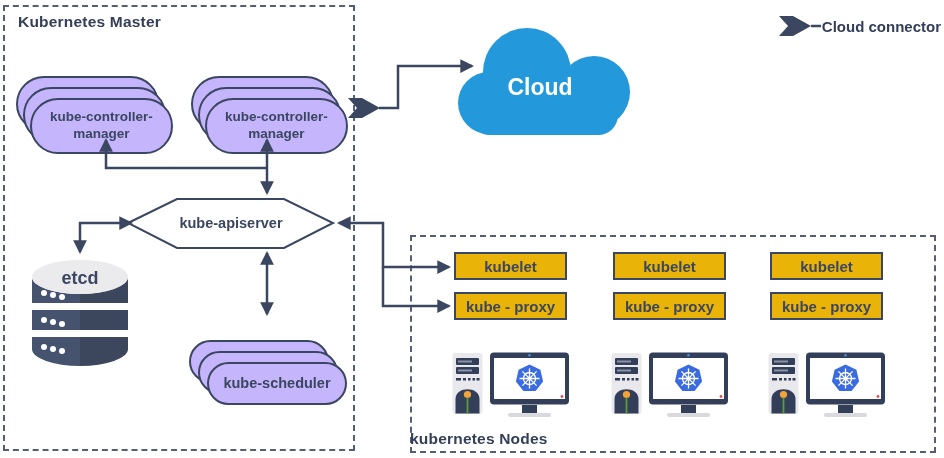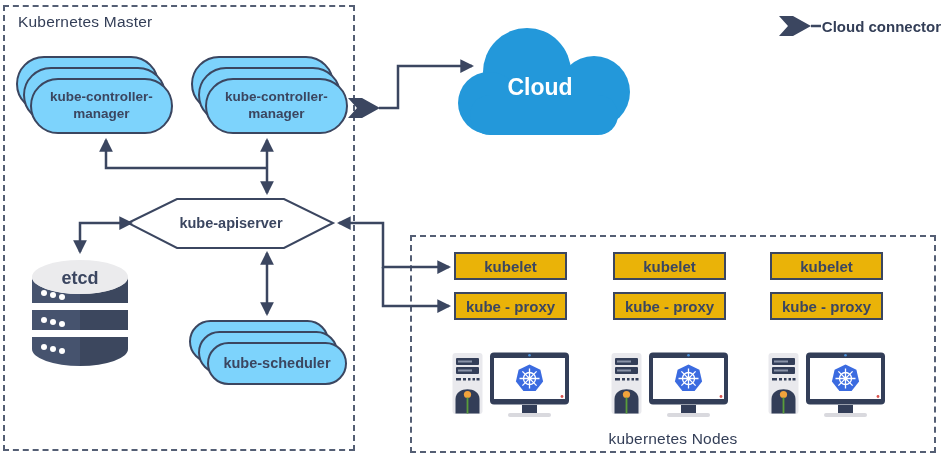--- a/index.html
+++ b/index.html
@@ -7,25 +7,25 @@
     --dash:#545e74;
     --cloud-blue:#2398da;
     --k8s-blue:#3b6be0;
   }
   html,body{margin:0;padding:0;background:#fff;}
   body{font-family:"Liberation Sans",sans-serif;}
   #canvas{position:relative;width:944px;height:458px;background:#ffffff;overflow:hidden;}
   svg text{font-family:"Liberation Sans",sans-serif;}
 
   .dashed-box{position:absolute;border:2px dashed var(--dash);box-sizing:border-box;}
-  .zone-title{position:absolute;font-weight:normal;font-size:15.5px;color:#333e57;letter-spacing:.2px;}
+  .zone-title{position:absolute;font-weight:bold;font-size:15.5px;color:#333e57;letter-spacing:.2px;}
 
   .stack{position:absolute;}
   .pill{position:absolute;width:143px;height:56px;border:2px solid var(--navy);
-        border-radius:28px;background:#7dd3fc;box-sizing:border-box;}
+        border-radius:28px;background:#c4b5fd;box-sizing:border-box;margin-top:20px;}
   .pill.sched{width:140px;height:43px;border-radius:29px;}
   .pill-label{display:flex;align-items:center;justify-content:center;width:100%;height:100%;
         font-weight:bold;font-size:13.5px;line-height:1.25;color:var(--navy);
         white-space:pre-line;text-align:center;}
   .pill-label.sched{font-size:14.5px;}
 
   .nodebox{position:absolute;width:113px;height:28px;border:2px solid var(--navy);background:#eab308;
         box-sizing:border-box;display:flex;align-items:center;justify-content:center;
         font-weight:bold;font-size:15px;color:var(--navy);}
 
@@ -37,21 +37,21 @@
 </style>
 </head>
 <body>
 
 <div id="canvas">
 
   <div class="dashed-box" style="left:3px;top:5px;width:352px;height:446px;"></div>
   <div class="zone-title" style="left:18px;top:13px;">Kubernetes Master</div>
 
   <div class="dashed-box" style="left:410px;top:235px;width:526px;height:218px;"></div>
-  <div class="zone-title" style="left:410px;top:430px;width:526px;text-align:center;">kubernetes Nodes</div>
+  <div class="zone-title" style="left:410px;top:430px;width:526px;">kubernetes Nodes</div>
 
   <div class="stack" style="left:16px;top:56px;width:160px;height:80px;">
     <div class="pill" style="left:0;top:0;"></div>
     <div class="pill" style="left:7px;top:11px;"></div>
     <div class="pill" style="left:14px;top:22px;">
       <div class="pill-label">kube-controller-
 manager</div>
     </div>
   </div>
 

